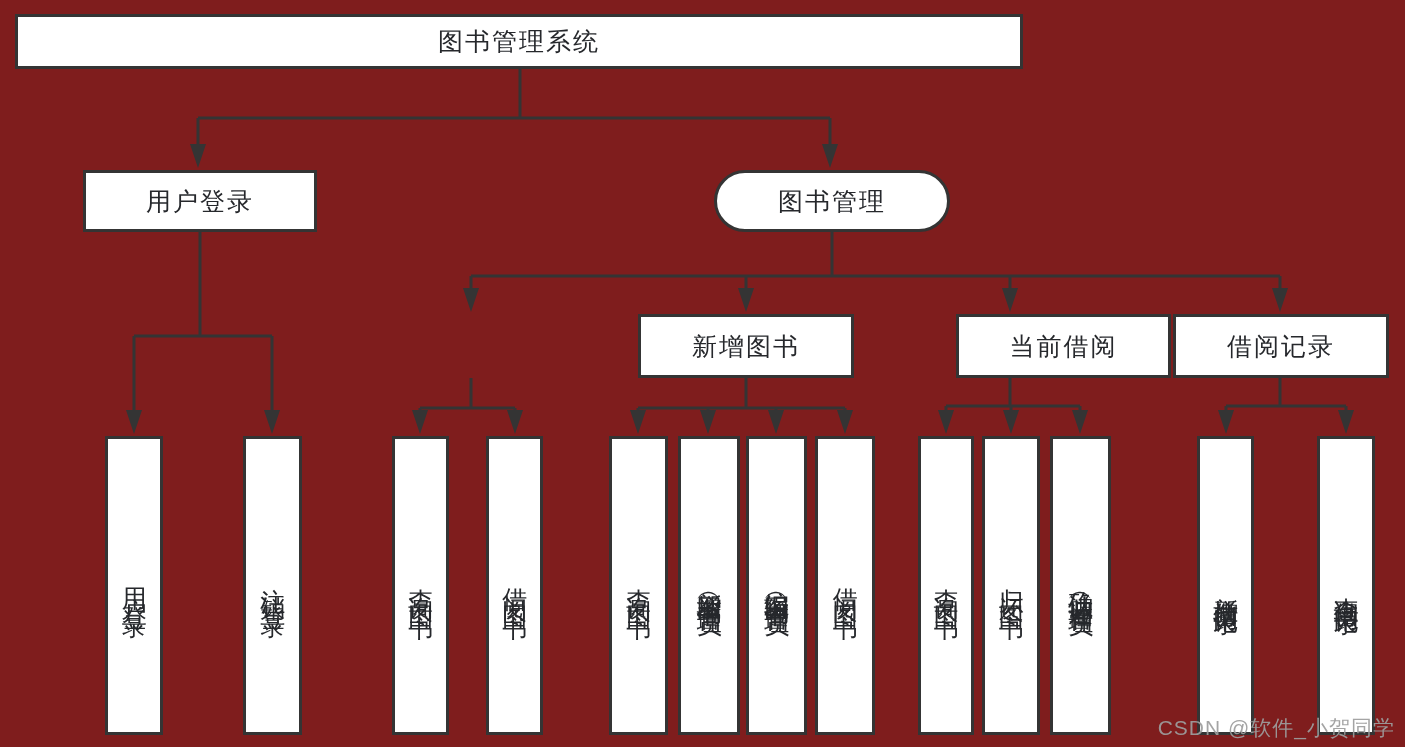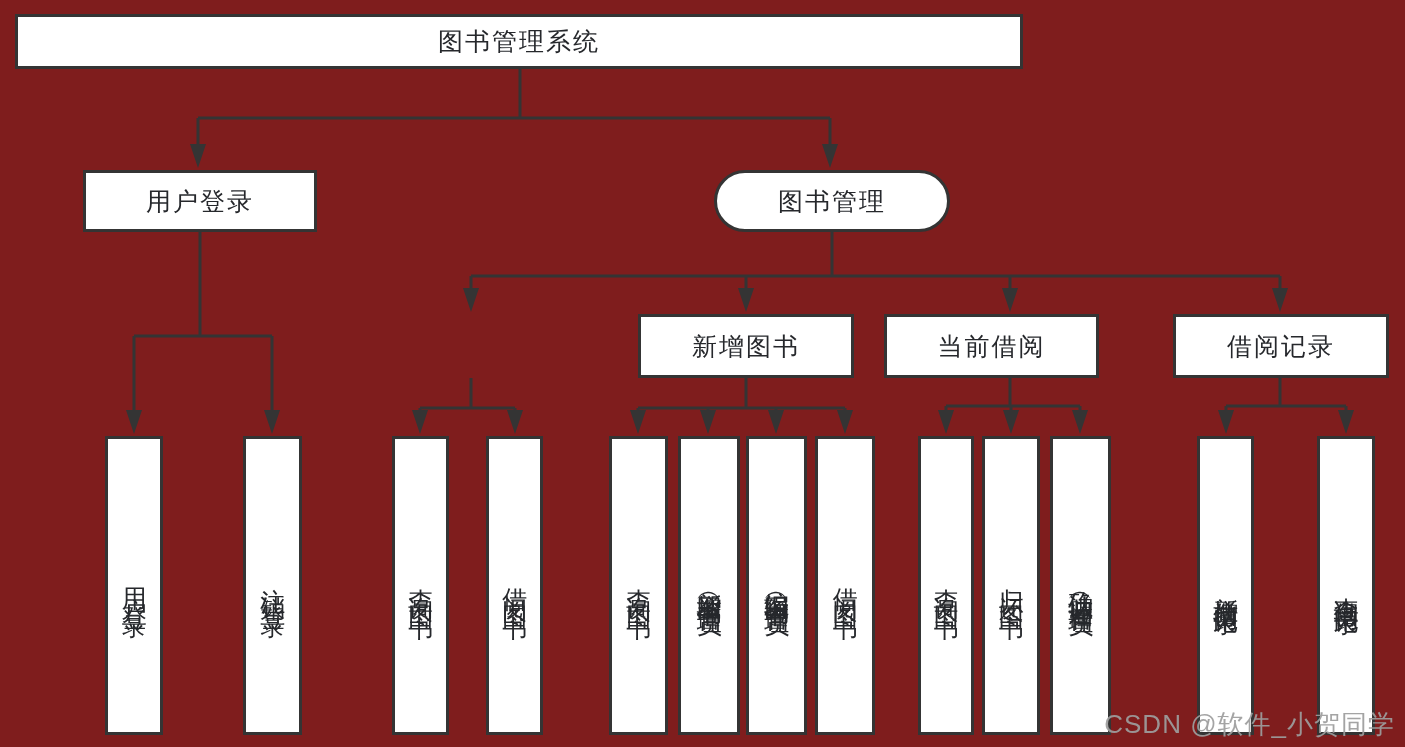--- a/index.html
+++ b/index.html
@@ -20,21 +20,21 @@
     text-orientation:mixed;
     font-size:25px;
     line-height:1.1;
     letter-spacing:9px;
     color:#26282c;
   }
   .node.v .vtxt.long{letter-spacing:3px;}
   .watermark{
     position:absolute;
     right:10px;bottom:5px;
-    font-size:26px;
+    font-size:21px;
     letter-spacing:1px;
     color:rgba(157,157,157,0.93);
     white-space:nowrap;
   }
 </style>
 </head>
 <body>
 
 <div class="stage">
 
@@ -78,21 +78,21 @@
   <div class="node h" style="left:83px;top:170px;width:234px;height:62px;">
     <span>用户登录</span>
   </div>
   <div class="node h" style="left:714px;top:170px;width:236px;height:62px;border-radius:31px;">
     <span>图书管理</span>
   </div>
 
   <div class="node h" style="left:638px;top:314px;width:216px;height:64px;">
     <span>新增图书</span>
   </div>
-  <div class="node h" style="left:884px;top:314px;width:215px;height:64px;">
+  <div class="node h" style="left:956px;top:314px;width:215px;height:64px;">
     <span>当前借阅</span>
   </div>
   <div class="node h" style="left:1173px;top:314px;width:216px;height:64px;">
     <span>借阅记录</span>
   </div>
 
   <div class="node v" style="left:105px;top:436px;width:58px;height:299px;">
     <span class="vtxt">用户登录</span>
   </div>
   <div class="node v" style="left:243px;top:436px;width:59px;height:299px;">

